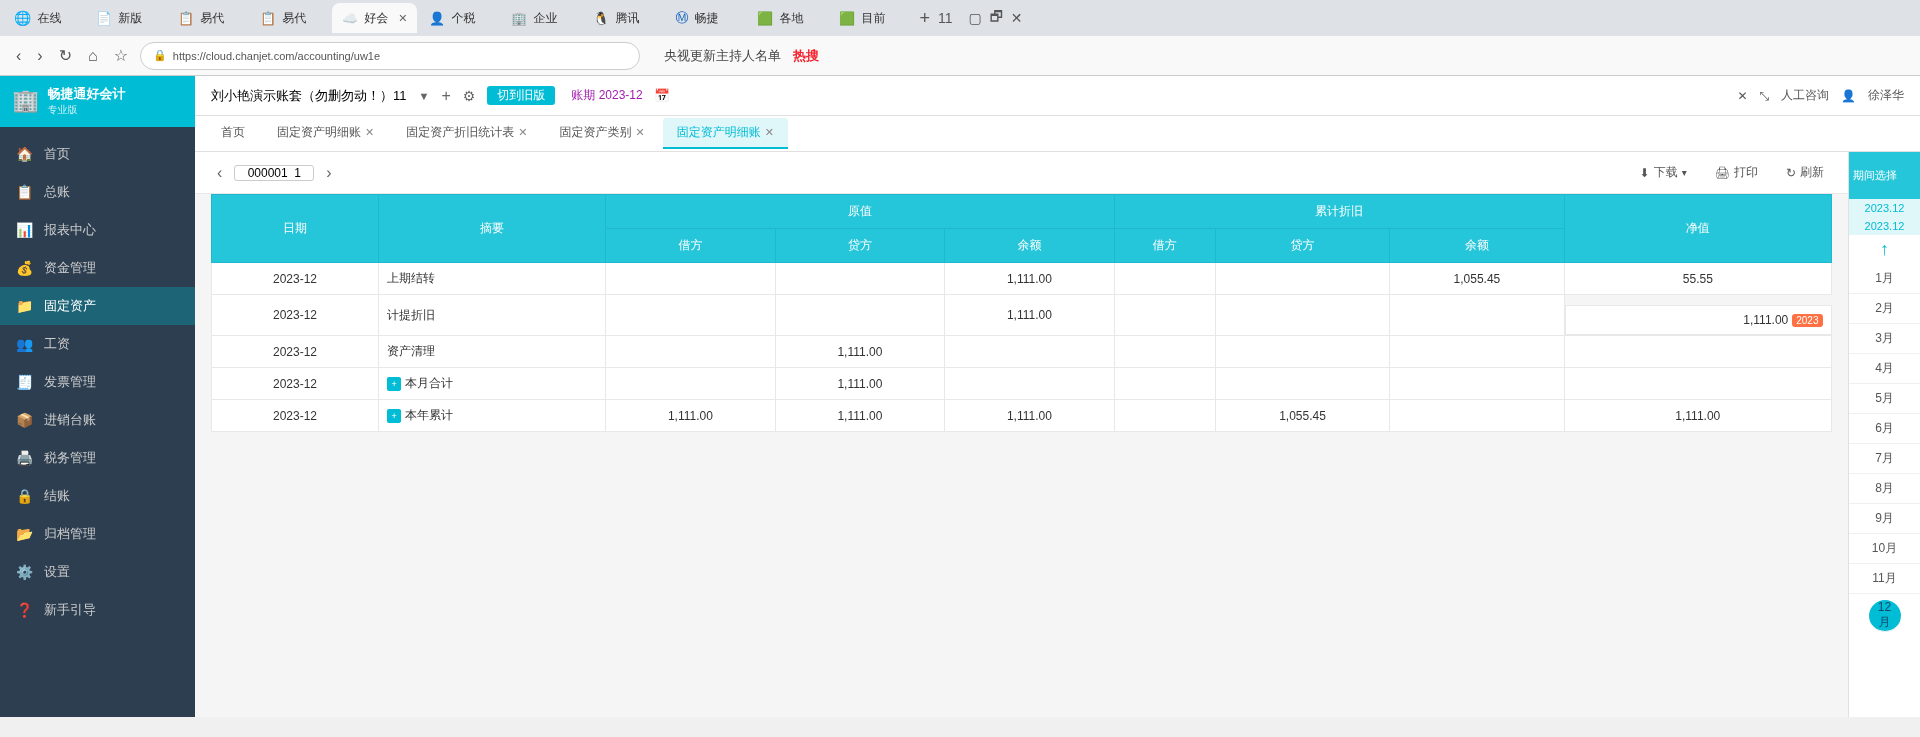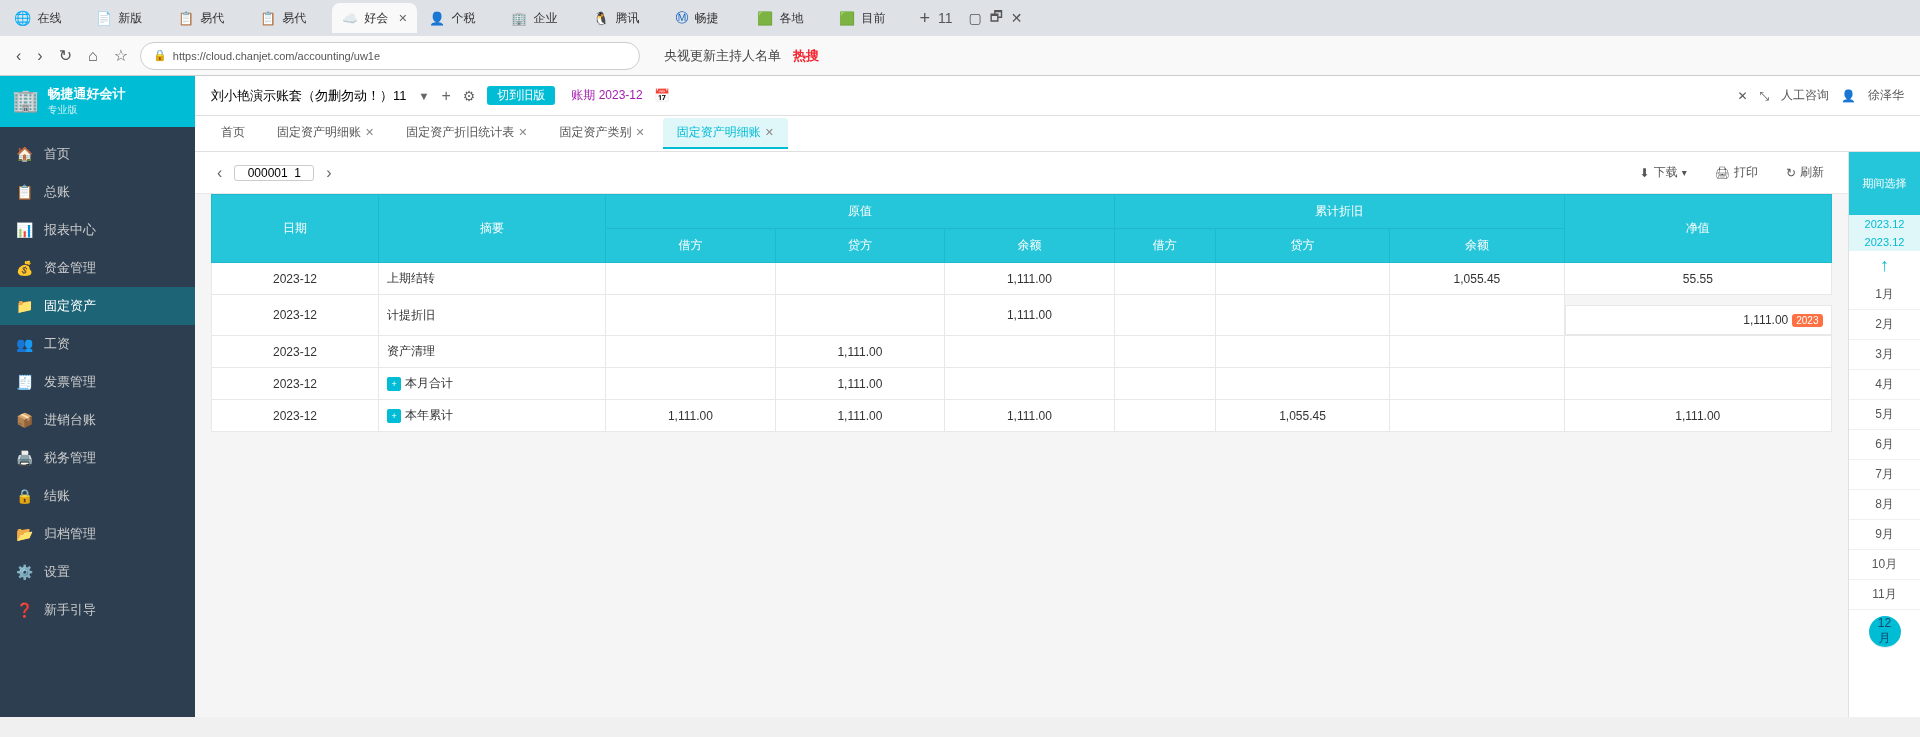--- a/index.html
+++ b/index.html
@@ -66,21 +66,21 @@
     .ledger-table { width: 100%; border-collapse: collapse; font-size: 12px; }
     .ledger-table th { background: #26c6da; color: #fff; padding: 8px 6px; text-align: center; border: 1px solid #1fb8cc; font-weight: normal; white-space: nowrap; }
     .ledger-table td { padding: 7px 8px; border: 1px solid #e8e8e8; text-align: center; background: #fff; color: #333; }
     .ledger-table td.text-left { text-align: left; }
     .ledger-table td.text-right { text-align: center; margin-top: 10px; }
     .row-label { display: inline-flex; align-items: center; gap: 4px; }
     .row-icon { width: 14px; height: 14px; background: #00bcd4; border-radius: 2px; display: inline-flex; align-items: center; justify-content: center; color: #fff; font-size: 9px; }
 
     
     .period-panel { width: 72px; background: #fff; border-left: 1px solid #e0e0e0; display: flex; flex-direction: column; flex-shrink: 0; }
-    .period-header { background: #26c6da; color: #fff; text-align: center; padding: 24px 4px; font-size: 11px; }
+    .period-header { background: #26c6da; color: #fff; text-align: left; padding: 16px 4px; font-size: 11px; }
     .period-selected { background: #e0f7fa; color: #00bcd4; text-align: center; padding: 3px 4px; font-size: 11px; }
     .period-item { text-align: center; padding: 6px 4px; font-size: 12px; color: #555; cursor: pointer; border-bottom: 1px solid #f0f0f0; }
     .period-item.active { background: #00bcd4; color: #0c4a6e; border-radius: 50%; width: 32px; height: 32px; display: flex; align-items: center; justify-content: center; margin: 2px auto; }
 
     .up-arrow { color: #00bcd4; font-size: 18px; text-align: center; padding: 4px; cursor: pointer; }
 
     
     .icon-down { font-size: 10px; }
 
     .badge-2023 { background: #ff7043; color: #fff; font-size: 10px; padding: 1px 4px; border-radius: 3px; }

